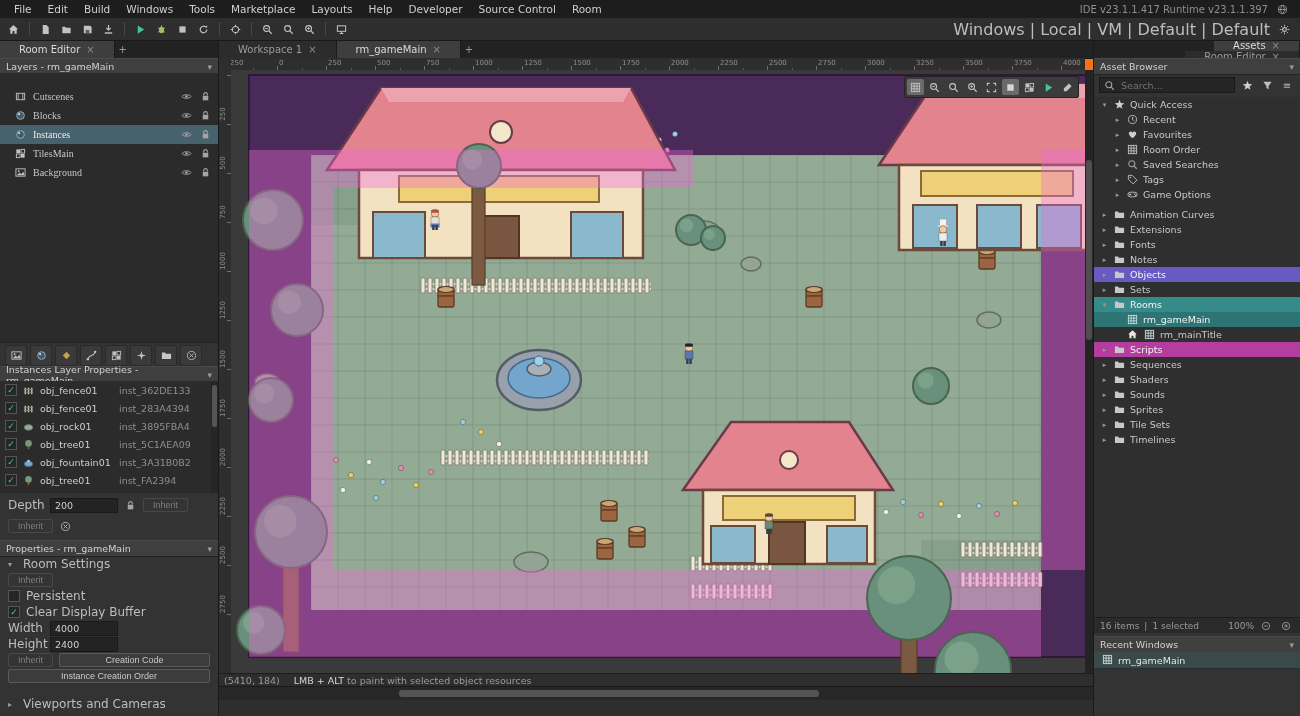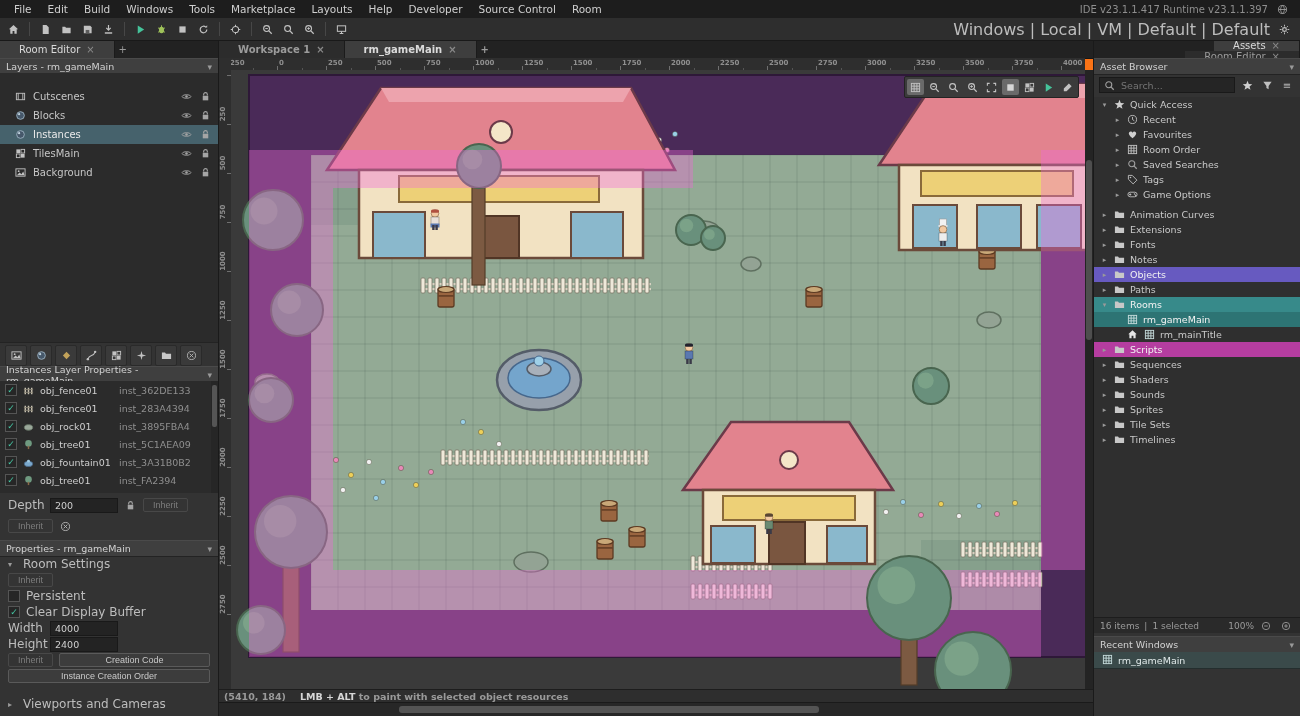--- a/index.html
+++ b/index.html
@@ -9,40 +9,40 @@
   .menu-item{padding:0 8px;font-size:10.5px;color:#cfcfcf;cursor:default;}
   .menubar-right{margin-left:auto;display:flex;align-items:center;gap:6px;color:#8f8f8f;font-size:10px;padding-right:4px;}
   
   .toolbar{position:absolute;top:18px;left:0;right:0;height:22px;background:#2e2e2e;border-bottom:1px solid #191919;display:flex;align-items:center;padding:0 4px;z-index:5;}
   #toolbar-icons{display:flex;align-items:center;gap:2px;}
   .tb-btn{width:19px;height:18px;display:flex;align-items:center;justify-content:center;border-radius:2px;}
   .tb-sep{width:1px;height:14px;background:#474747;margin:0 4px;}
   .toolbar-right{margin-left:auto;display:flex;align-items:center;gap:6px;font-size:16px;color:#bdbdbd;padding-right:4px;}
   
   .left-panel{position:absolute;top:40px;left:0;width:218px;bottom:0;background:#333;border-right:1px solid #1a1a1a;}
-  .center-panel{position:absolute;top:40px;left:219px;width:874px;bottom:0;background:#f97316;font-weight:bold;}
+  .center-panel{position:absolute;top:40px;left:219px;width:874px;bottom:16px;background:#f97316;}
   .right-panel{position:absolute;top:40px;right:0;width:206px;bottom:0;background:#333;border-left:1px solid #1a1a1a;}
   .abs{position:absolute;left:0;right:0;}
   
   .tabbar{height:18px;background:#222;display:flex;align-items:flex-end;border-bottom:1px solid #161616;}
   .tab{height:17px;padding:0 19px;display:flex;align-items:center;gap:6px;background:#2c2c2c;color:#9b9b9b;font-size:10px;border-right:1px solid #1b1b1b;white-space:nowrap;}
   .tab.active{background:#3e3e3e;color:#dadada;}
   .tab .x{color:#8a8a8a;font-size:10px;line-height:10px;}
   .tab-add{width:16px;height:17px;display:flex;align-items:center;justify-content:center;color:#9a9a9a;}
   
   .dd{height:15px;background:#3f3f3f;border-top:1px solid #4a4a4a;border-bottom:1px solid #232323;display:flex;align-items:center;justify-content:space-between;padding:0 6px;font-size:9.5px;color:#d2d2d2;}
   .dd .caret{color:#9a9a9a;font-size:9px;}
   
   #lp-tabs{top:0;}
   #lp-layers-header{top:18px;}
   #lp-layers{top:33px;height:269px;background:#2b2b2b;overflow:hidden;padding-top:14px;box-sizing:border-box;}
   .layer-row{display:flex;align-items:center;height:19px;padding:0 6px 0 14px;gap:6px;font-size:10px;color:#c6c6c6;}
   .layer-row.sel{background:#46626c;color:#eaeaea;}
   .licon{width:13px;height:12px;display:inline-flex;align-items:center;justify-content:center;}
-  .layer-row .grow{flex:1;}
+  .layer-row .grow{flex:1;font-family:Liberation Serif, serif;}
   #lp-layer-toolbar{top:302px;height:24px;background:#333;border-top:1px solid #232323;display:flex;align-items:center;gap:3px;padding:0 5px;}
   .lt-btn{width:20px;height:19px;display:flex;align-items:center;justify-content:center;background:#3a3a3a;border:1px solid #2a2a2a;border-radius:2px;}
   #lp-inst-header{top:326px;}
   #lp-instances{top:341px;height:112px;background:#2b2b2b;overflow:hidden;}
   .inst-row{display:flex;align-items:center;height:18px;padding:0 12px 0 5px;gap:5px;font-size:9.5px;}
   .inst-row .obj{width:74px;color:#cfcfcf;overflow:hidden;}
   .inst-row .iid{color:#8f8f8f;}
   .cb{width:10px;height:10px;border:1px solid #555;background:#262626;display:inline-flex;align-items:center;justify-content:center;font-size:9px;color:#45c8a5;flex:none;}
   .vsb{position:absolute;right:0;top:0;bottom:0;width:7px;background:#262626;}
   .vsb .thumb{position:absolute;left:1px;right:1px;border-radius:2px;background:#555;}
@@ -1245,21 +1245,21 @@
           </span>
           <span>Objects</span>
         </div>
         <div class="tree-row" style="padding-left: 6px;">
           <span class="exp">▸</span>
           <span class="ticon">
             <svg width="11" height="11" viewBox="0 0 12 12">
               <path d="M1 2.8h3.4l1 1.2H11v5.8H1z" fill="#c8c8c8"></path>
             </svg>
           </span>
-          <span>Paths</span>
+          <span>Sets</span>
         </div>
         <div class="tree-row" style="padding-left: 6px; background: rgb(55, 138, 138); color: rgb(242, 242, 242);">
           <span class="exp">▾</span>
           <span class="ticon">
             <svg width="11" height="11" viewBox="0 0 12 12">
               <path d="M1 2.8h3.4l1 1.2H11v5.8H1z" fill="#c8c8c8"></path>
             </svg>
           </span>
           <span>Rooms</span>
         </div>

